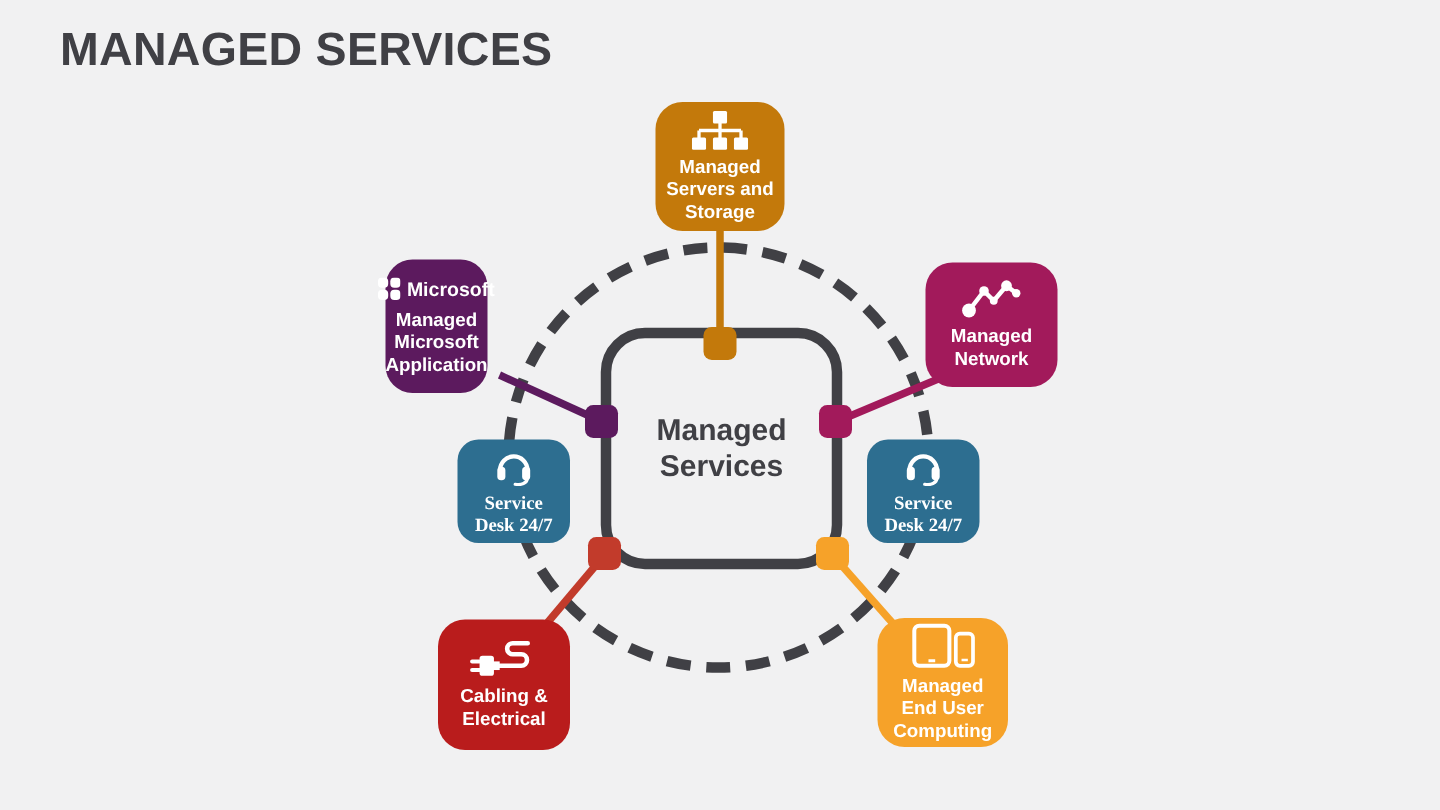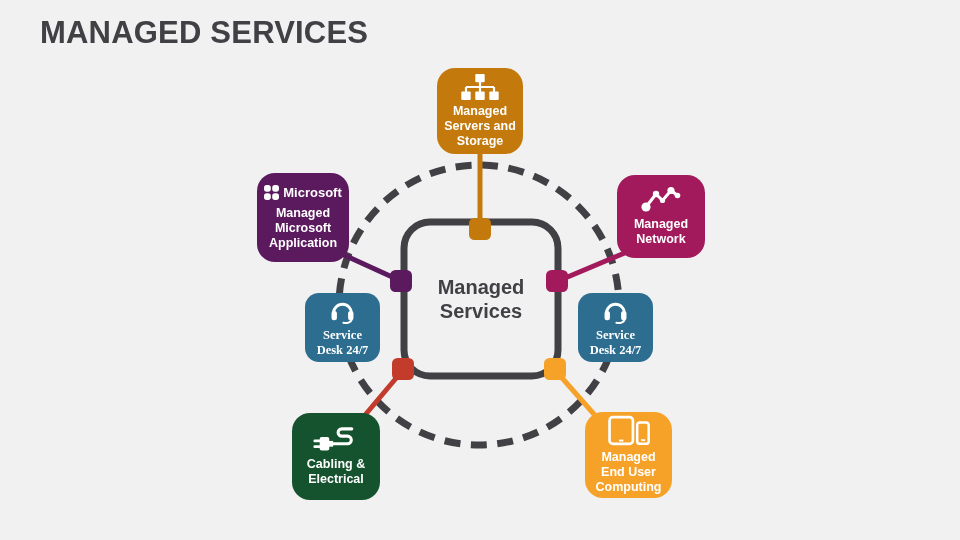--- a/index.html
+++ b/index.html
@@ -36,21 +36,21 @@
     text-align: center;
     font-weight: bold;
   }
   .box .label {
     font-size: 12.5px;
     line-height: 1.2;
     white-space: pre-line;
     margin-top: 4px;
   }
   .box-servers   { left: 437px; top: 68px;  width: 86px; height: 86px; }
-  .box-microsoft { left: 257px; top: 173px; width: 92px; height: 89px; }
+  .box-microsoft { left: 257px; top: 173px; width: 68px; height: 89px; }
   .box-network   { left: 617px; top: 175px; width: 88px; height: 83px; }
   .box-sd        { width: 75px; height: 69px; border-radius: 14px; font-family: Liberation Serif, serif; }
   .box-sd-left   { left: 305px; top: 293px; }
   .box-sd-right  { left: 578px; top: 293px; }
   .box-cabling   { left: 292px; top: 413px; width: 88px; height: 87px; }
   .box-enduser   { left: 585px; top: 412px; width: 87px; height: 86px; }
   .ms-row { display: flex; align-items: center; gap: 4px; margin-bottom: 2px; }
   .ms-brand { font-size: 13px; }
   .icon { display: block; }
 </style>
@@ -133,21 +133,21 @@
   <svg class="icon" width="25" height="26" viewBox="0 0 26 27">
     <path d="M3.5 16 A9.5 9.5 0 0 1 22.5 16" stroke="#fff" stroke-width="3" fill="none" stroke-linecap="round"></path>
     <rect x="1.6" y="13.6" width="5.6" height="9.4" rx="2.6" fill="#fff"></rect>
     <rect x="18.8" y="13.6" width="5.6" height="9.4" rx="2.6" fill="#fff"></rect>
     <path d="M22.5 21.5 C22.5 25.2 18 26.6 14 25.8" stroke="#fff" stroke-width="2.2" fill="none" stroke-linecap="round"></path>
   </svg>
   <div class="label">Service
 Desk 24/7</div>
 </div>
 
-<div class="box box-cabling" style="background: #14532d;">
+<div class="box box-cabling" style="background: #b91c1c;">
   <svg class="icon" width="46" height="27" viewBox="0 0 48 28">
     <path d="M1.8 15.5 H7 M1.8 21.5 H7" stroke="#fff" stroke-width="2.8" stroke-linecap="round"></path>
     <rect x="7" y="11.5" width="10" height="14" rx="2" fill="#fff"></rect>
     <rect x="16" y="15.5" width="5" height="6" fill="#fff"></rect>
     <path d="M20 18.5 H36 A4 4 0 0 0 36 10.5 H30 A3.8 3.8 0 0 1 30 2.9 H40.5" stroke="#fff" stroke-width="3.2" fill="none" stroke-linecap="round"></path>
   </svg>
   <div class="label">Cabling &amp;
 Electrical</div>
 </div>
 

